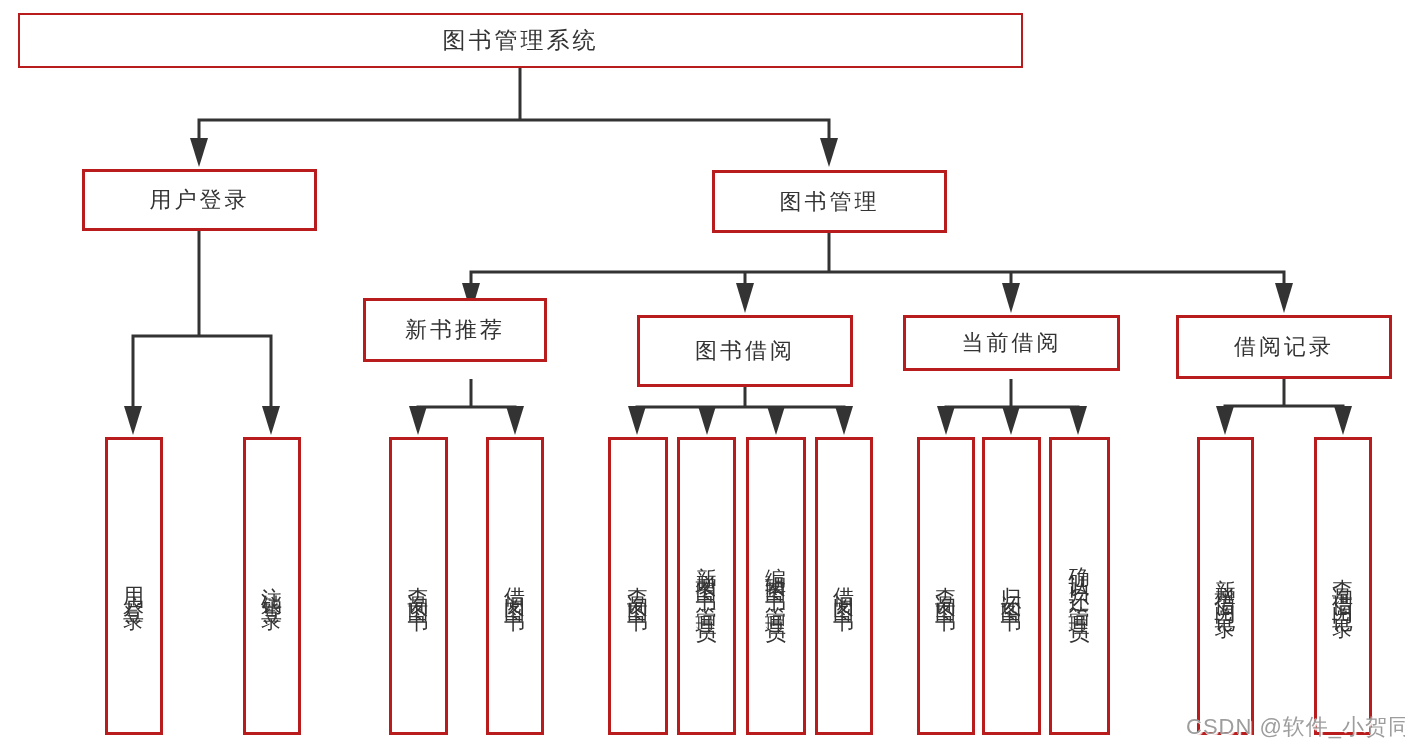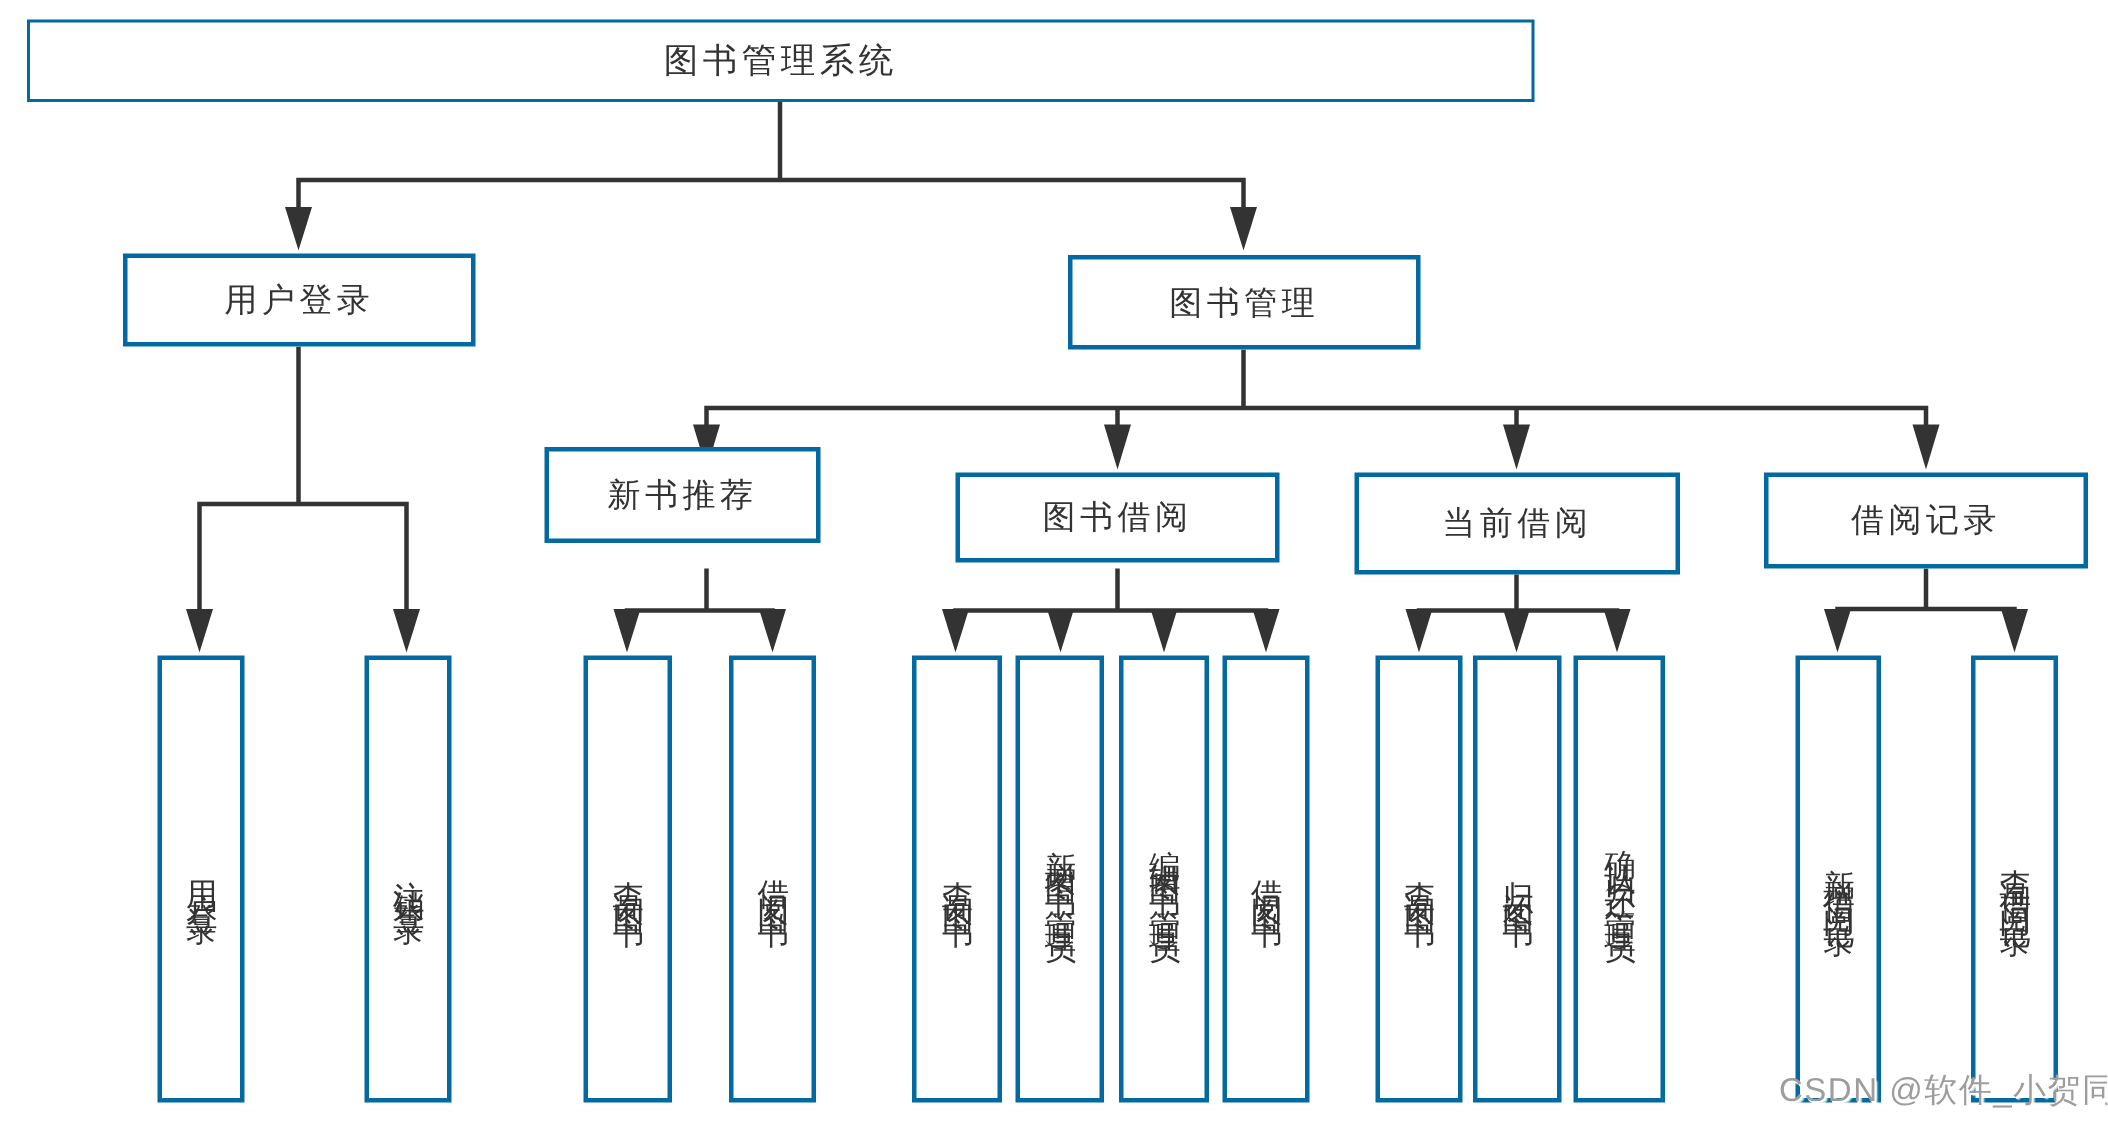--- a/index.html
+++ b/index.html
@@ -18,21 +18,21 @@
   #connectors {
     position: absolute;
     left: 0;
     top: 0;
     z-index: 1;
   }
   .node {
     position: absolute;
     box-sizing: border-box;
     background: #ffffff;
-    border: 3px solid #0369a1;
+    border: 3px solid #b91c1c;
     display: flex;
     align-items: center;
     justify-content: center;
     z-index: 2;
     color: #333333;
   }
   .node.root {
     border-width: 2px;
   }
   .hlabel {
@@ -128,24 +128,24 @@
   <div class="node" style="left:82px; top:169px; width:235px; height:62px;">
     <span class="hlabel">用户登录</span>
   </div>
   <div class="node" style="left:712px; top:170px; width:235px; height:63px;font-family:Liberation Serif, serif;">
     <span class="hlabel">图书管理</span>
   </div>
 
   <div class="node" style="left:363px; top:298px; width:184px; height:64px;">
     <span class="hlabel">新书推荐</span>
   </div>
-  <div class="node" style="left:637px; top:315px; width:216px; height:60px;">
+  <div class="node" style="left:637px; top:315px; width:216px; height:72px;">
     <span class="hlabel">图书借阅</span>
   </div>
-  <div class="node" style="left:903px; top:315px; width:217px; height:68px;">
+  <div class="node" style="left:903px; top:315px; width:217px; height:56px;">
     <span class="hlabel">当前借阅</span>
   </div>
   <div class="node" style="left:1176px; top:315px; width:216px; height:64px;">
     <span class="hlabel">借阅记录</span>
   </div>
 
   <div class="node vbox" style="left:105px; top:437px; width:58px; height:298px;">
     <span class="vlabel">用户登录</span>
   </div>
   <div class="node vbox" style="left:243px; top:437px; width:58px; height:298px;">

